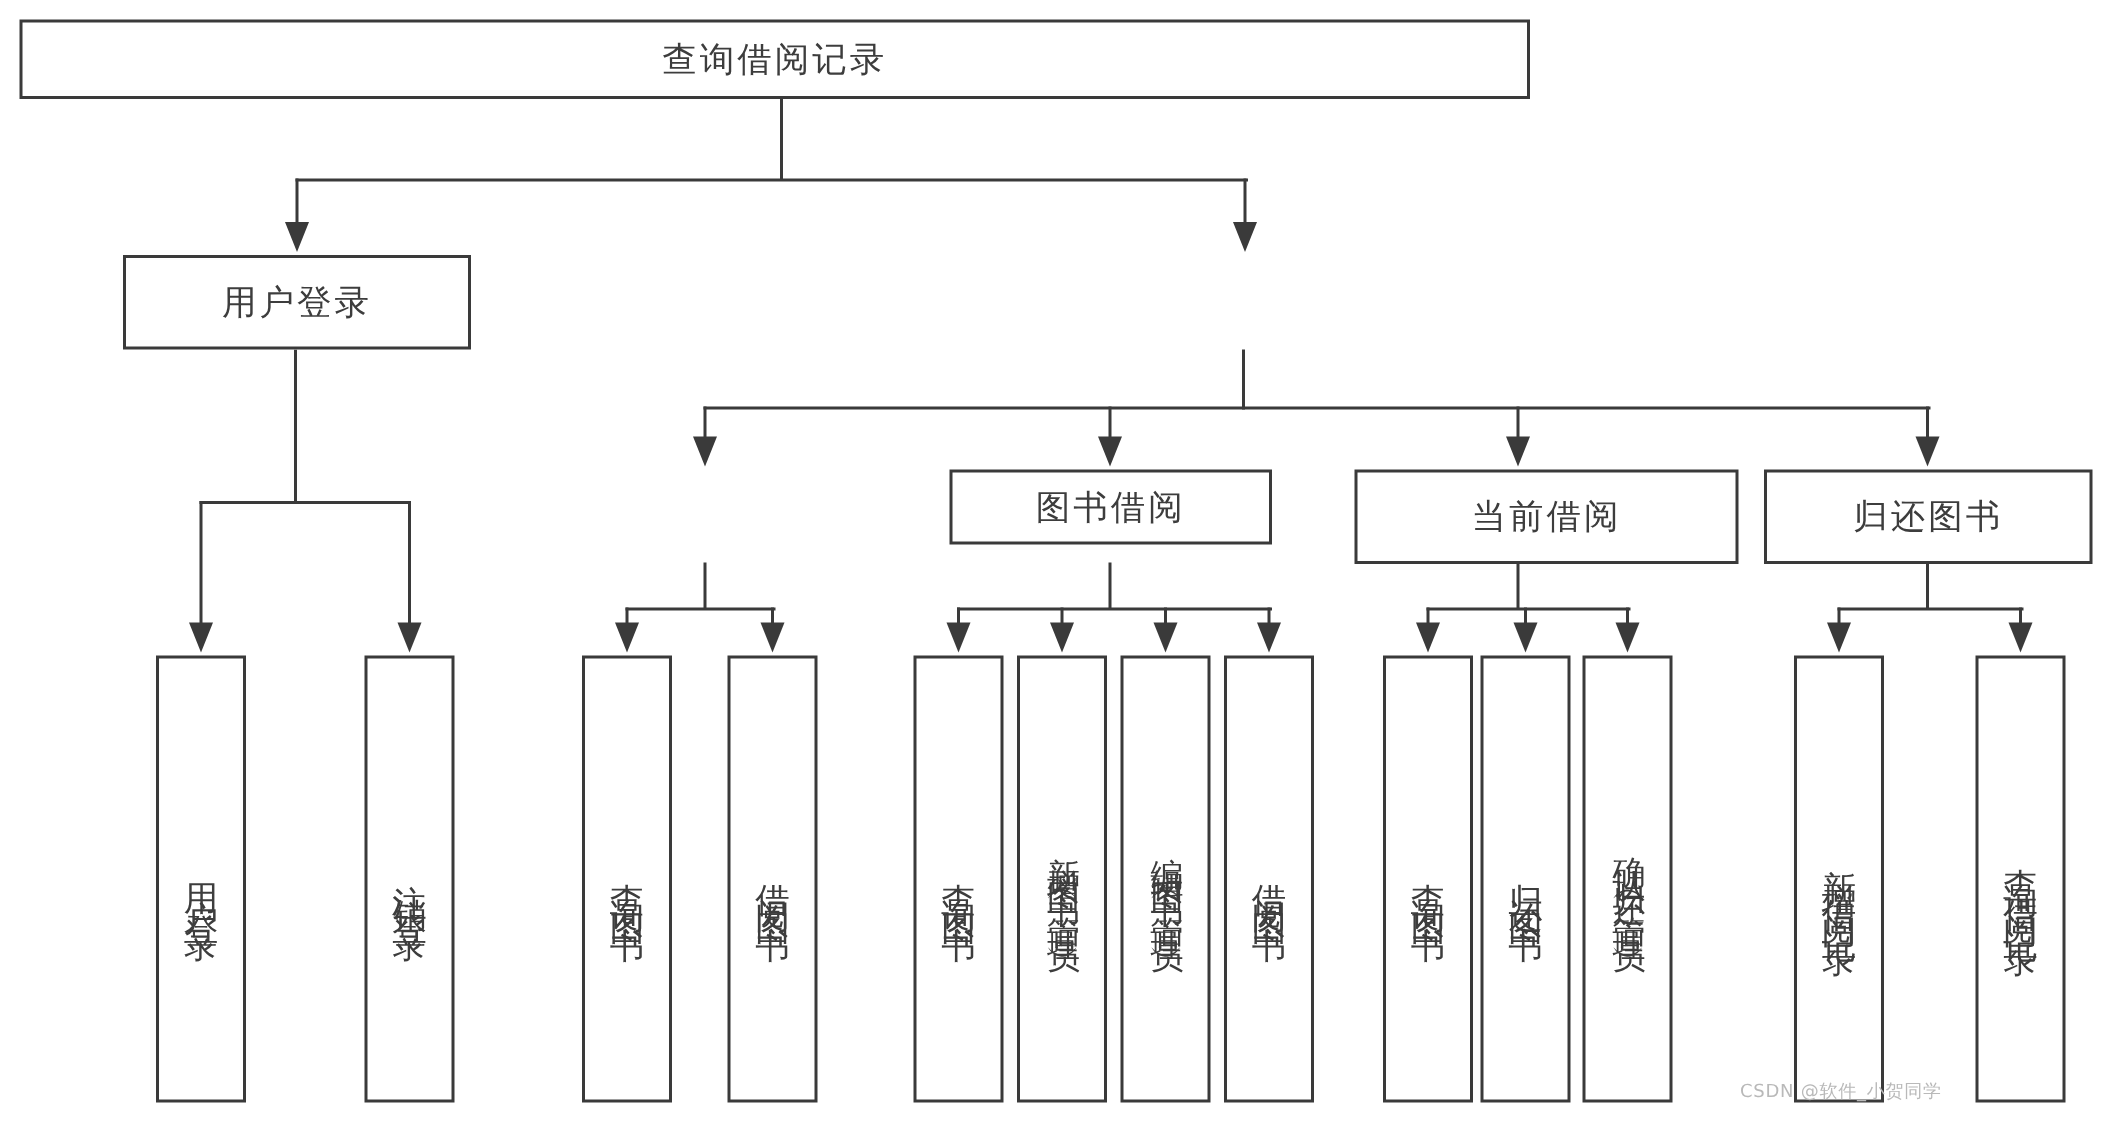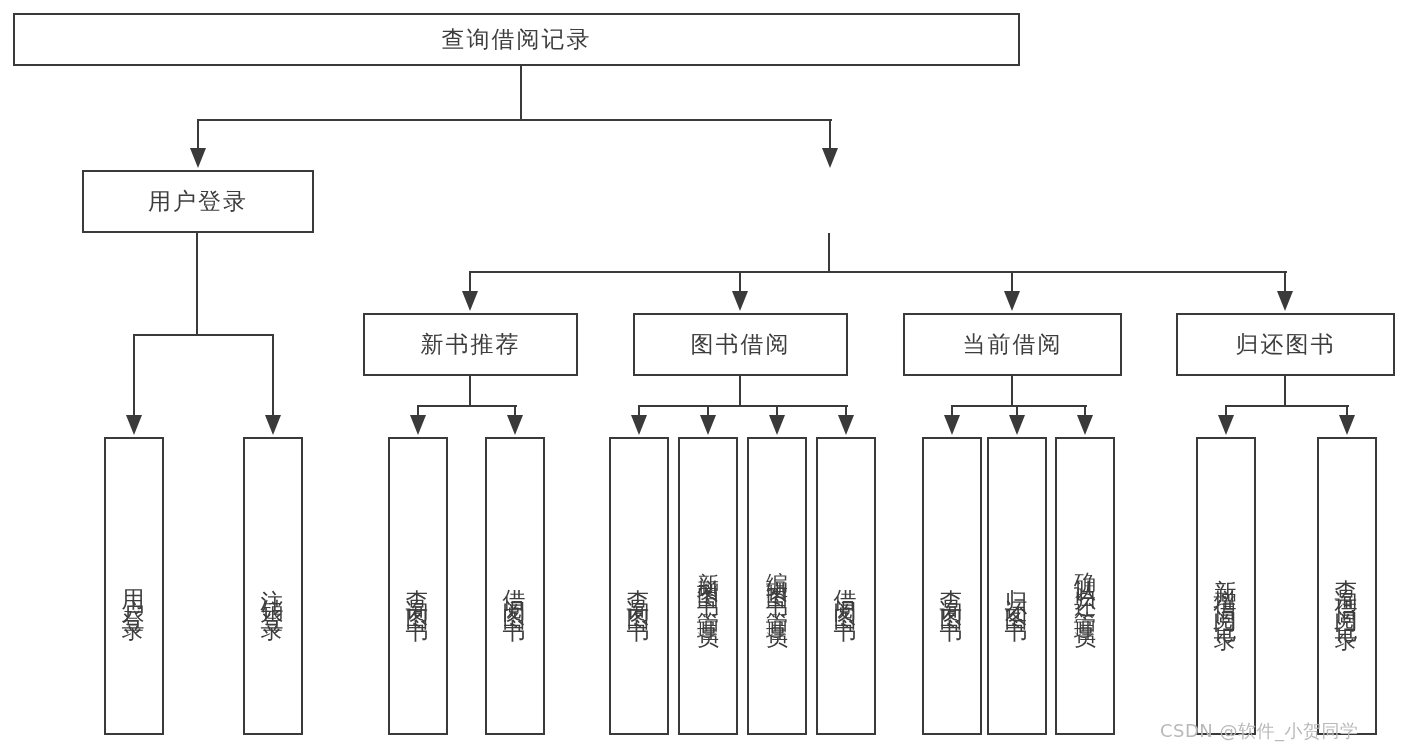--- a/index.html
+++ b/index.html
@@ -19,21 +19,21 @@
   .vbox.dense .lbl{padding-top:8px;}
   .vl{position:absolute;width:2px;background:#3a3a3a;z-index:1;}
   .hl{position:absolute;height:2px;background:#3a3a3a;z-index:1;}
   .ah{
     position:absolute;width:0;height:0;z-index:1;
     border-left:8px solid transparent;border-right:8px solid transparent;
     border-top:20px solid #3a3a3a;
   }
   .watermark{
     position:absolute;left:1160px;top:719px;z-index:5;
-    color:#b9b9b9;font-size:18px;letter-spacing:0.5px;white-space:nowrap;
+    color:#b9b9b9;font-size:12px;letter-spacing:0.5px;white-space:nowrap;
   }
 </style>
 </head>
 <body>
 
 <div class="stage">
 
   <div class="vl" style="left:520px;top:66px;height:54px"></div>
   <div class="hl" style="left:197px;top:119px;width:635px"></div>
   <div class="vl" style="left:197px;top:119px;height:30px"></div>
@@ -94,27 +94,24 @@
   <div class="ah" style="left:1339px;top:415px"></div>
 
   <div class="box" style="left:13px;top:13px;width:1007px;height:53px">
     <span class="lbl">查询借阅记录</span>
   </div>
 
   <div class="box" style="left:82px;top:170px;width:232px;height:63px">
     <span class="lbl">用户登录</span>
   </div>
 
-  <div class="box" style="left:363px;top:313px;width:215px;height:63px">
-    <span class="lbl">新书推荐</span>
-  </div>
-  <div class="box" style="left:633px;top:313px;width:215px;height:63px">
+  <div class="box" style="left:633px;top:313px;width:215px;height:50px">
     <span class="lbl">图书借阅</span>
   </div>
-  <div class="box" style="left:903px;top:313px;width:219px;height:63px">
+  <div class="box" style="left:903px;top:313px;width:256px;height:63px">
     <span class="lbl">当前借阅</span>
   </div>
   <div class="box" style="left:1176px;top:313px;width:219px;height:63px">
     <span class="lbl">归还图书</span>
   </div>
 
   <div class="box vbox" style="left:104px;top:437px;width:60px;height:298px">
     <span class="lbl">用户登录</span>
   </div>
   <div class="box vbox" style="left:243px;top:437px;width:60px;height:298px">

